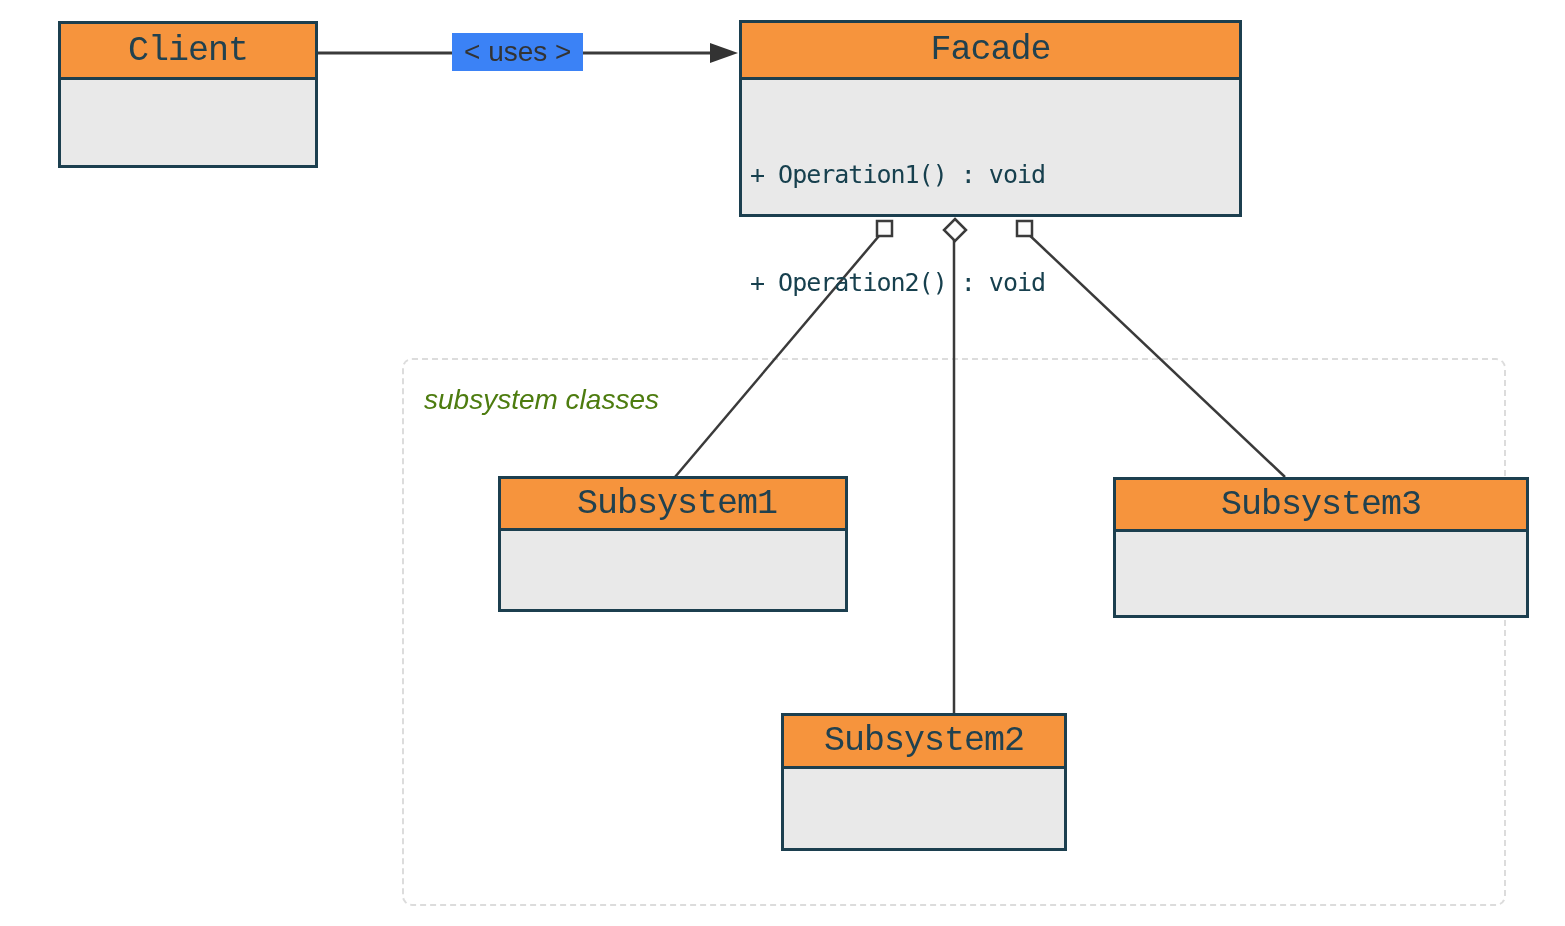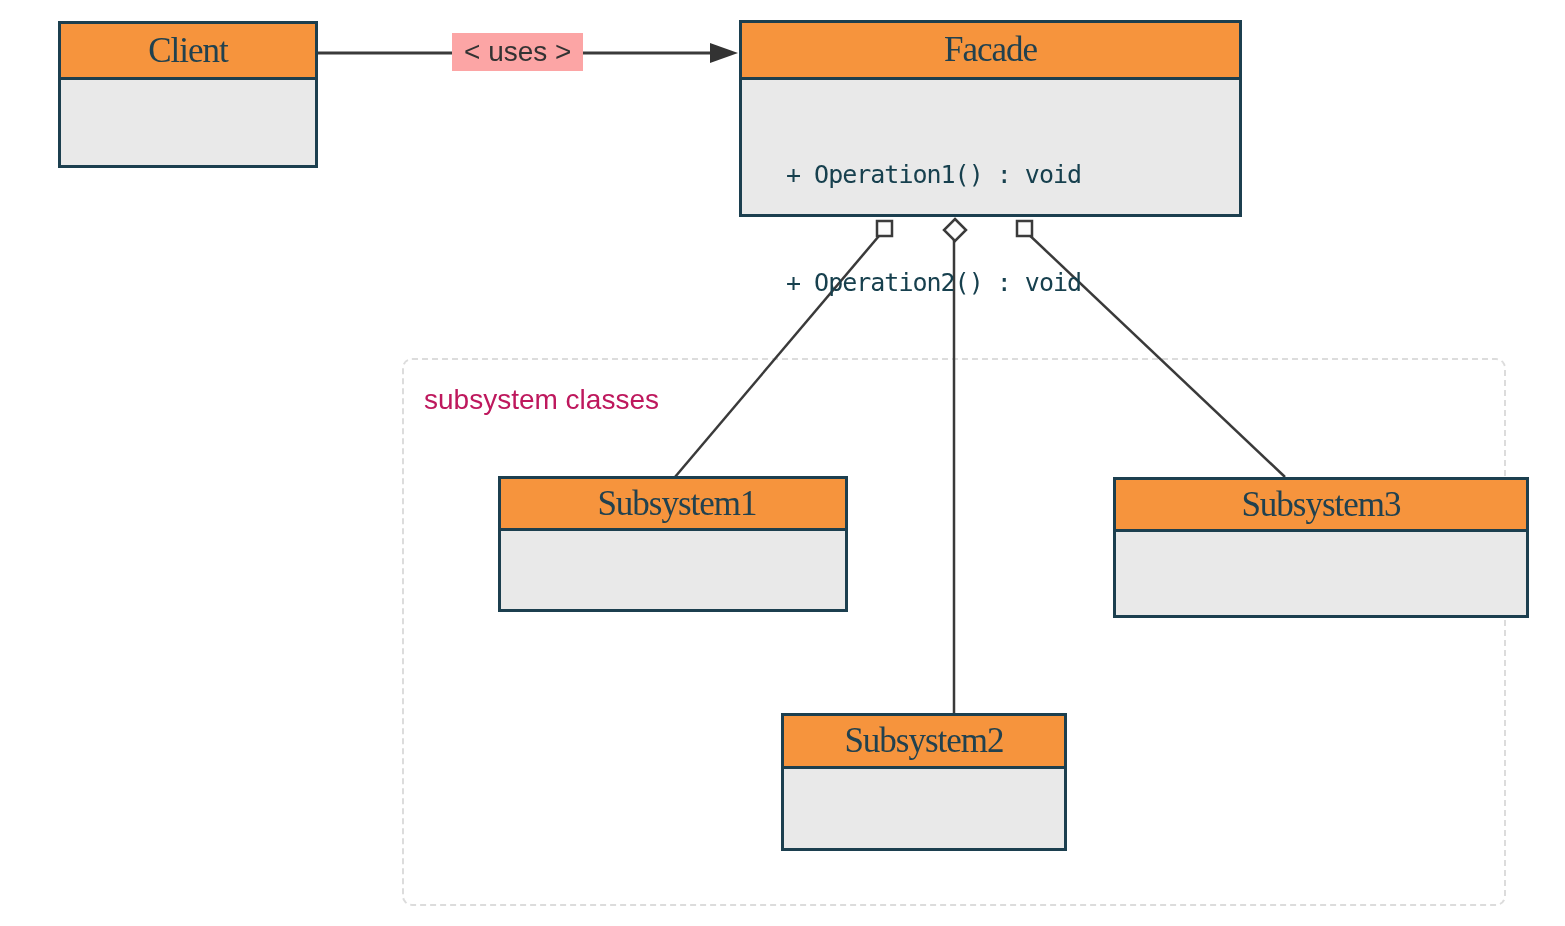--- a/index.html
+++ b/index.html
@@ -23,29 +23,28 @@
     z-index: 3;
   }
   .uml-class .hdr {
     box-sizing: border-box;
     width: 100%;
     display: flex;
     align-items: center;
     justify-content: center;
     background: #f6943d;
     border-bottom: 3px solid #1c3f4f;
-    font-family: Liberation Serif, serif;
+    font-family: Liberation Mono, monospace;
     font-size: 35px;
     font-weight: 400;
     color: #21414f;
     letter-spacing: -1px;
   }
   .uml-class .bdy {
     width: 100%;
-    margin-left: 36px;
   }
   .ops {
     padding: 5px 0 0 8px;
     font-family: "DejaVu Sans Mono", "Liberation Mono", monospace;
     font-size: 25px;
     line-height: 36px;
     color: #17404e;
     letter-spacing: -1px;
     white-space: pre;
   }
@@ -57,28 +56,29 @@
     box-sizing: border-box;
     border: 2px dashed #dcdcdc;
     border-radius: 10px;
     background: transparent;
     z-index: 1;
   }
   .group-label {
     position: absolute;
     left: 424px; top: 384px;
     font-size: 28px;
-    color: #be185d;
+    color: #4d7c0f;
     z-index: 3;
+    font-style: italic;
   }
   .uses-label {
     position: absolute;
     left: 452px; top: 33px;
     padding: 0 12px;
-    background: #fca5a5;
+    background: #3b82f6;
     font-size: 28px;
     line-height: 38px;
     color: #333333;
     z-index: 3;
     white-space: pre;
   }
   svg.connectors {
     position: absolute;
     left: 0; top: 0;
     z-index: 2;

